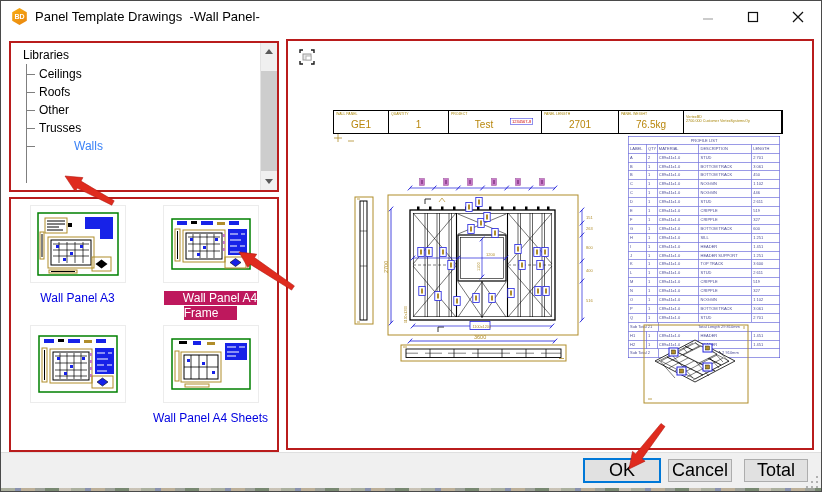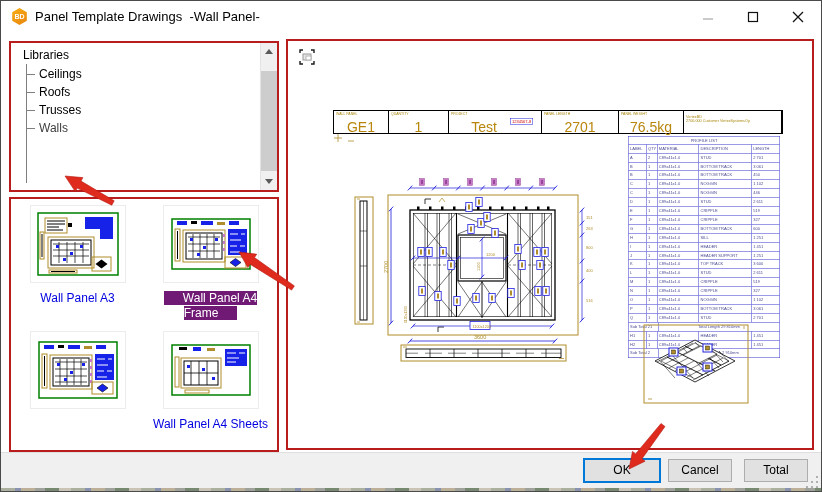--- a/index.html
+++ b/index.html
@@ -15,58 +15,58 @@
   .panel{position:absolute;background:#fff;border:2px solid #b91c1c;box-sizing:border-box;}
   .tree-panel{left:8px;top:40px;width:270px;height:151px;}
   .tpl-panel{left:8px;top:196px;width:270px;height:255px;}
   .preview-panel{left:285px;top:38px;width:528px;height:411px;overflow:hidden;}
   
   .tree-inner{position:absolute;left:0;top:0;right:17px;bottom:0;overflow:hidden;font-size:12px;color:#000;}
   .tree-root{padding:4px 0 0 12px;height:18px;line-height:16px;}
   .tree-vline{position:absolute;left:15px;top:21px;height:119px;border-left:1px solid #7f7f7f;}
   .tree-item{position:relative;height:18px;line-height:18px;padding-left:28px;}
   .tree-item::before{content:"";position:absolute;left:15px;top:9px;width:9px;border-top:1px solid #7f7f7f;}
-  .walls-selected{color:#404040;}
+  .walls-selected{color:#3b82f6;margin-left:35px;}
   .vscroll{position:absolute;right:0;top:0;width:17px;height:100%;background:#f0f0f0;border-left:1px solid #e3e3e3;box-sizing:border-box;}
   .sb-btn{position:absolute;left:0;width:16px;height:17px;display:flex;align-items:center;justify-content:center;}
   .sb-up{top:0;}.sb-down{bottom:0;}
   .tri-up{width:0;height:0;border-left:4px solid transparent;border-right:4px solid transparent;border-bottom:5px solid #5a5a5a;}
   .tri-down{width:0;height:0;border-left:4px solid transparent;border-right:4px solid transparent;border-top:5px solid #5a5a5a;}
   .sb-thumb{position:absolute;left:0;top:28px;width:16px;height:100px;background:#cdcdcd;}
   
-  .tpl-grid{display:grid;grid-template-columns:1fr 1fr;padding-top:6px;row-gap:10px;}
+  .tpl-grid{display:grid;grid-template-columns:1fr 1fr;padding-top:6px;row-gap:4px;}
   .tpl-item{display:flex;flex-direction:column;align-items:center;}
   .tpl-thumb{width:94px;height:76px;border:1px solid #ececec;display:flex;align-items:center;justify-content:center;background:#fff;}
   .tpl-label{margin-top:8px;font-size:12px;text-align:center;width:122px;line-height:15px;min-height:16px;}
   .tpl-label span{color:#0000e0;}
-  .tpl-item.selected .tpl-label span{background:#701a75;color:#fff;padding:0 19px;margin-top:16px;}
+  .tpl-item.selected .tpl-label span{background:#be185d;color:#fff;padding:0 19px;margin-top:16px;}
   
   .zoom-ext-icon{position:absolute;left:10px;top:7px;width:18px;height:18px;z-index:5;}
   .drawing-svg{position:absolute;left:0;top:0;width:528px;height:411px;z-index:3;pointer-events:none;}
   .title-band{position:absolute;left:45px;top:69px;width:450px;height:24px;border:1px solid #000;box-sizing:border-box;display:flex;z-index:1;}
   .tb-cell{position:relative;border-right:1px solid #000;box-sizing:border-box;height:100%;}
   .tb-cell:last-child{border-right:none;}
   .tb-lbl{position:absolute;left:2px;top:1px;font-size:7px;transform:scale(.5);transform-origin:0 0;color:#a8860b;white-space:nowrap;}
-  .tb-val{position:absolute;left:0;right:0;top:8px;text-align:center;font-size:14px;color:#b8860b;}
+  .tb-val{position:absolute;left:0;right:0;top:8px;text-align:center;font-size:10px;color:#b8860b;}
   .tb-stamp{position:absolute;left:176px;top:7px;transform:scale(.5);transform-origin:0 0;border:1px solid #2222dd;color:#cc0000;font-size:8px;padding:1px 3px;white-space:nowrap;background:#fff;}
   .tb-info{position:absolute;left:2px;top:3px;font-size:7.5px;transform:scale(.5);transform-origin:0 0;color:#a8860b;white-space:nowrap;line-height:9px;width:200%;}
   
   .parts-wrap{position:absolute;left:340px;top:95px;width:304px;transform:scale(.5);transform-origin:0 0;z-index:1;}
   .parts-table{border:1px solid #3434cc;background:#fff;color:#4a4a96;font-size:8px;}
   .pt-title{height:15px;line-height:15px;text-align:center;border-bottom:1px solid #3434cc;}
   .pt-row{display:flex;height:16.8px;line-height:16.8px;border-bottom:1px solid #3434cc;}
   .pt-row:last-child{border-bottom:none;}
   .pt-c{border-right:1px solid #3434cc;box-sizing:border-box;padding-left:3px;overflow:hidden;white-space:nowrap;}
   .pt-c:last-child{border-right:none;}
   .c0{width:36px;}.c1{width:22px;}.c2{width:84px;}.c3{width:106px;}.c4{width:56px;}
   .pt-sum .sl{width:60px;border-right:1px solid #3434cc;padding-left:3px;box-sizing:border-box;}
   .pt-sum .sr{flex:1;text-align:center;}
   
   .footer{position:absolute;left:0;top:451px;width:100%;height:41px;background:#f0f0f0;border-top:1px solid #dfdfdf;}
-  .btn{position:absolute;font-family:"Liberation Sans",sans-serif;font-size:12px;color:#000;background:#e1e1e1;border:1px solid #adadad;text-align:center;box-sizing:border-box;}
+  .btn{position:absolute;font-family:"Liberation Sans",sans-serif;font-size:18px;color:#000;background:#e1e1e1;border:1px solid #adadad;text-align:center;box-sizing:border-box;}
   .btn-ok{left:582px;top:457px;width:78px;height:25px;border:2px solid #0078d7;line-height:21px;}
   .btn-cancel{left:667px;top:458px;width:64px;height:23px;line-height:21px;}
   .btn-help{left:743px;top:458px;width:64px;height:23px;line-height:21px;}
   .grip{position:absolute;right:3px;bottom:3px;width:12px;height:12px;}
   .grip i{position:absolute;width:2px;height:2px;background:#b0b0b0;}
   .arrows-svg{position:absolute;left:0;top:0;width:822px;height:492px;z-index:20;pointer-events:none;}
   .bottom-sliver{position:absolute;left:0;bottom:0;width:100%;height:3px;z-index:30;background:repeating-linear-gradient(90deg,#9aa08a 0 14px,#6f7a9e 14px 20px,#b0a083 20px 34px,#8a8f85 34px 44px,#5a6f52 44px 58px,#c0b8a8 58px 70px);opacity:.8;}
 </style>
 </head>
 <body>
@@ -95,20 +95,21 @@
     </div>
   </div>
 
   <div class="panel tree-panel">
     <div class="tree-inner">
       <div class="tree-root">Libraries</div>
       <div class="tree-vline"></div>
 
     <div class="tree-item"><span class="tree-label">Ceilings</span></div>
         <div class="tree-item"><span class="tree-label">Roofs</span></div>
+        <div class="tree-item"><span class="tree-label">Other</span></div>
         <div class="tree-item"><span class="tree-label">Trusses</span></div>
         <div class="tree-item"><span class="tree-label walls-selected">Walls</span></div>
       </div>
     <div class="vscroll">
       <div class="sb-btn sb-up">
           <span class="tri-up"></span>
         </div>
       <div class="sb-thumb"></div>
       <div class="sb-btn sb-down">
           <span class="tri-down"></span>

